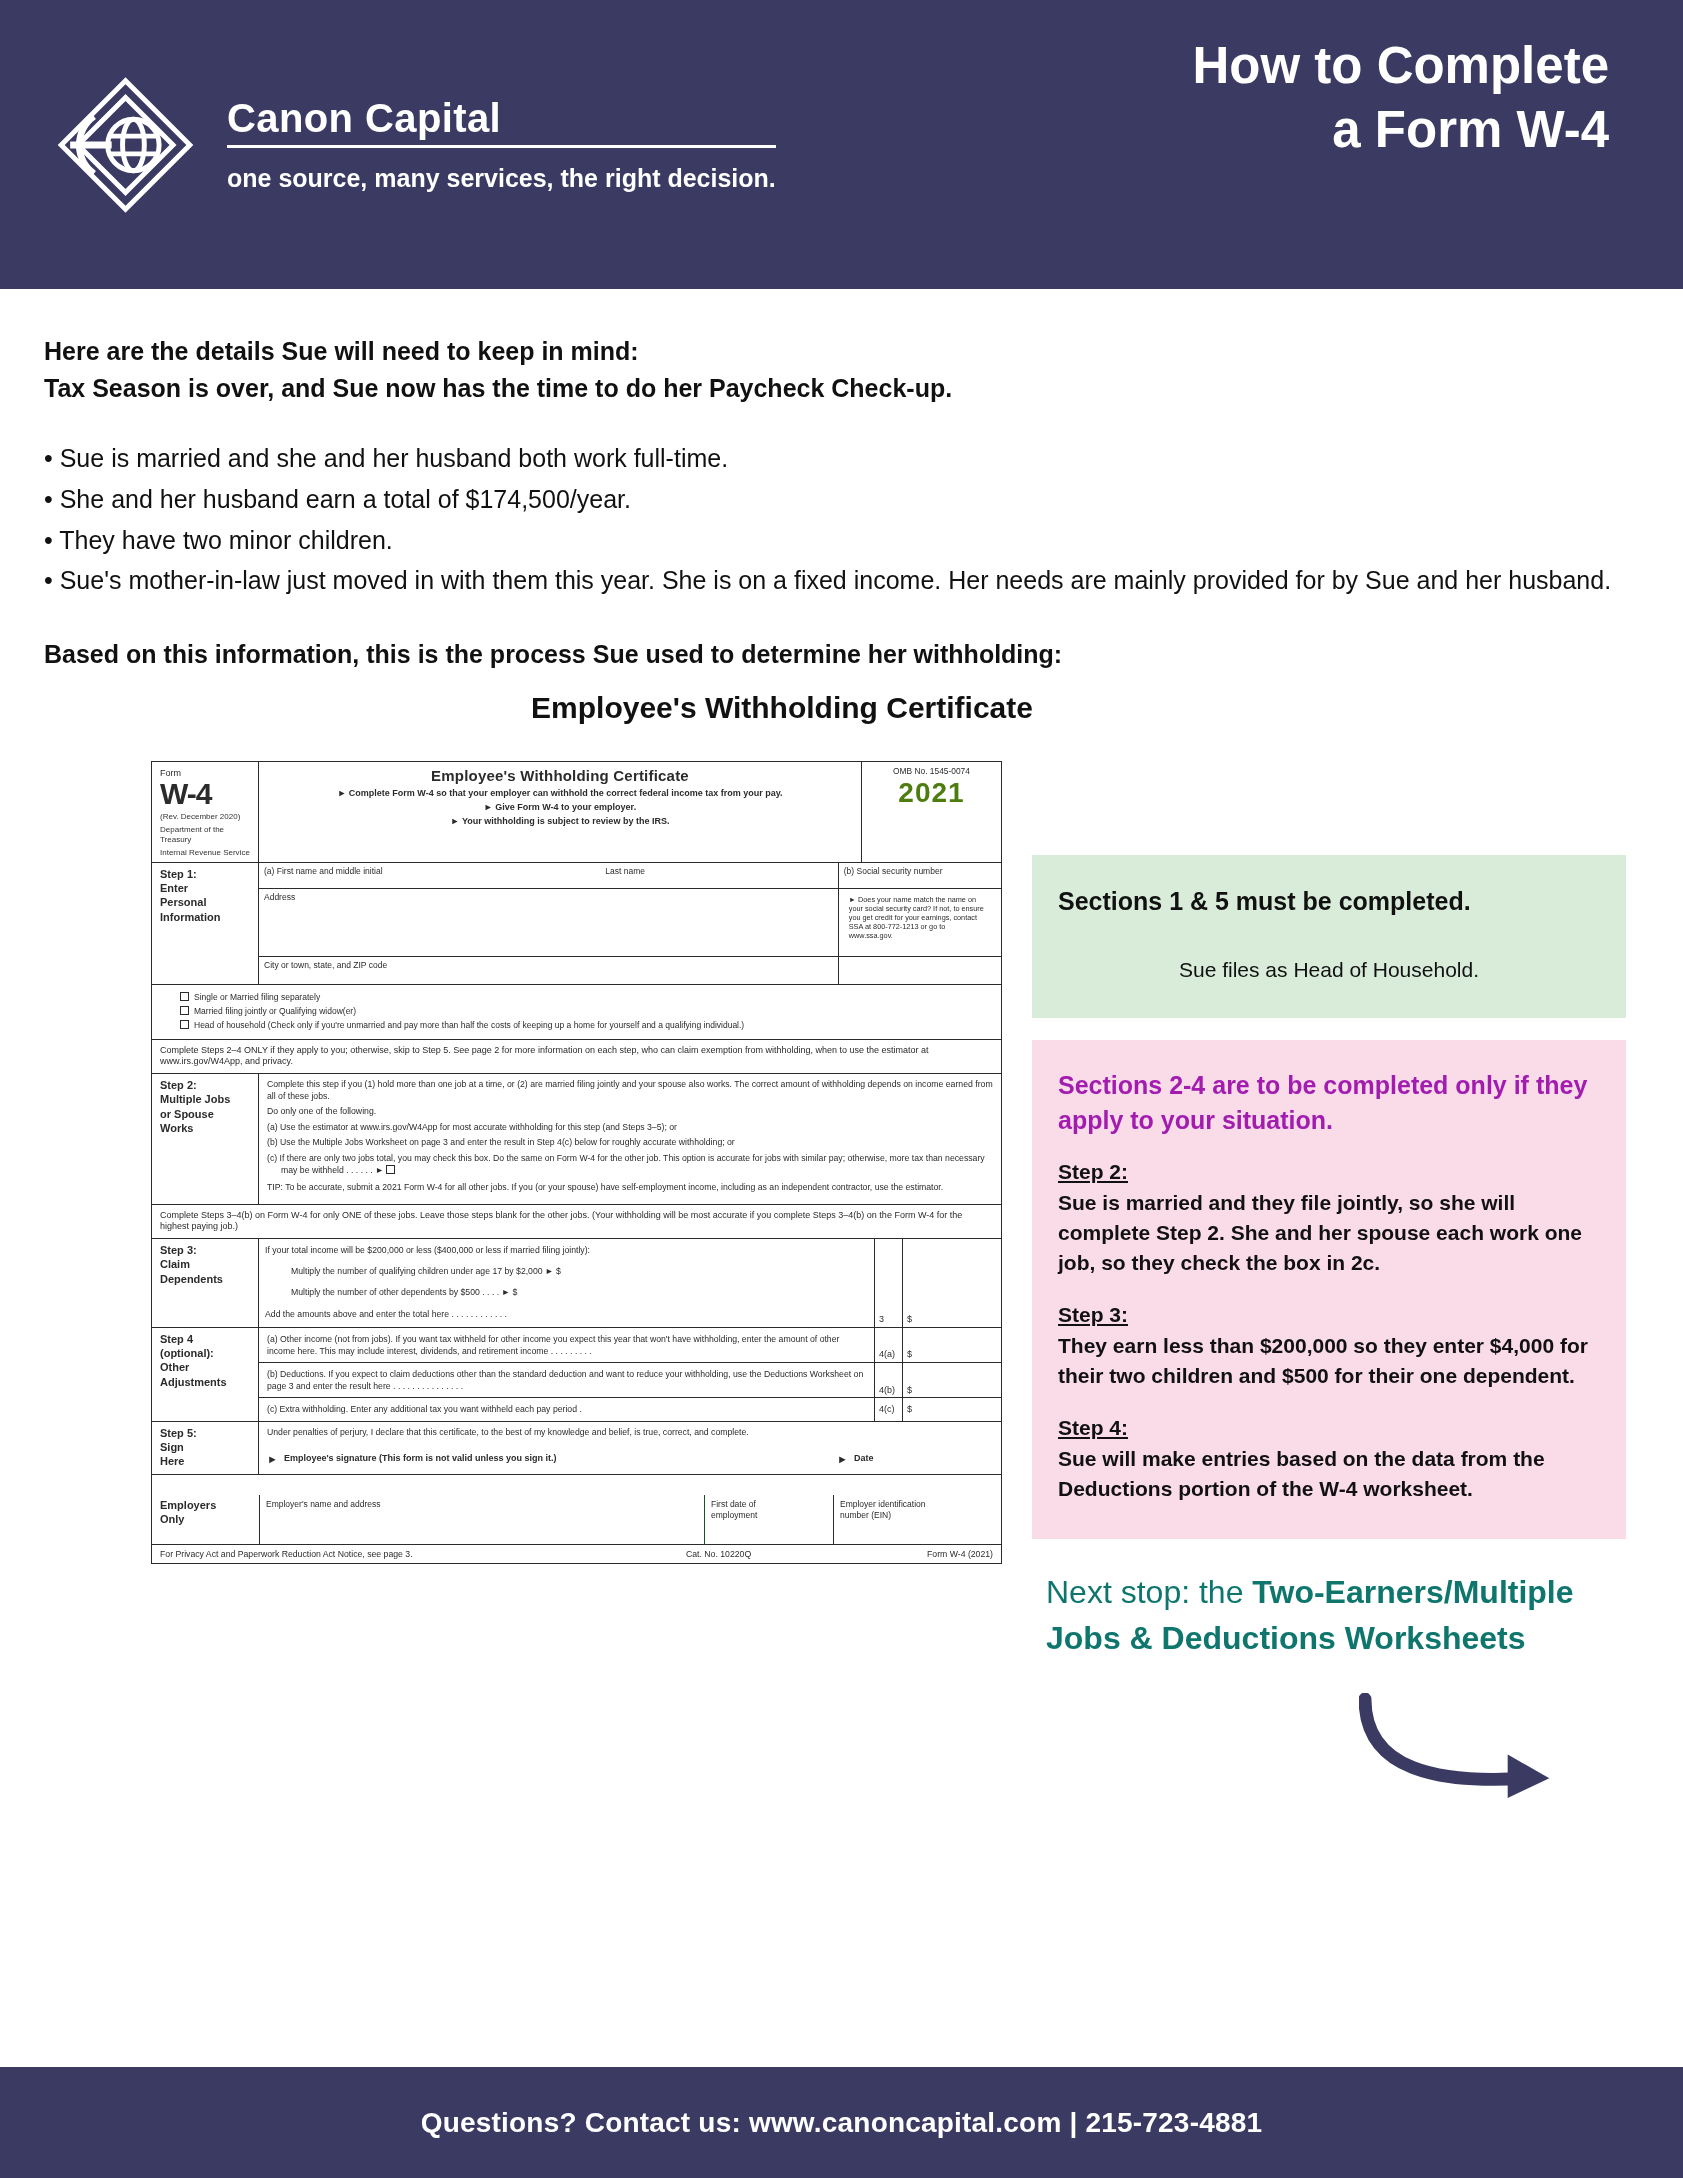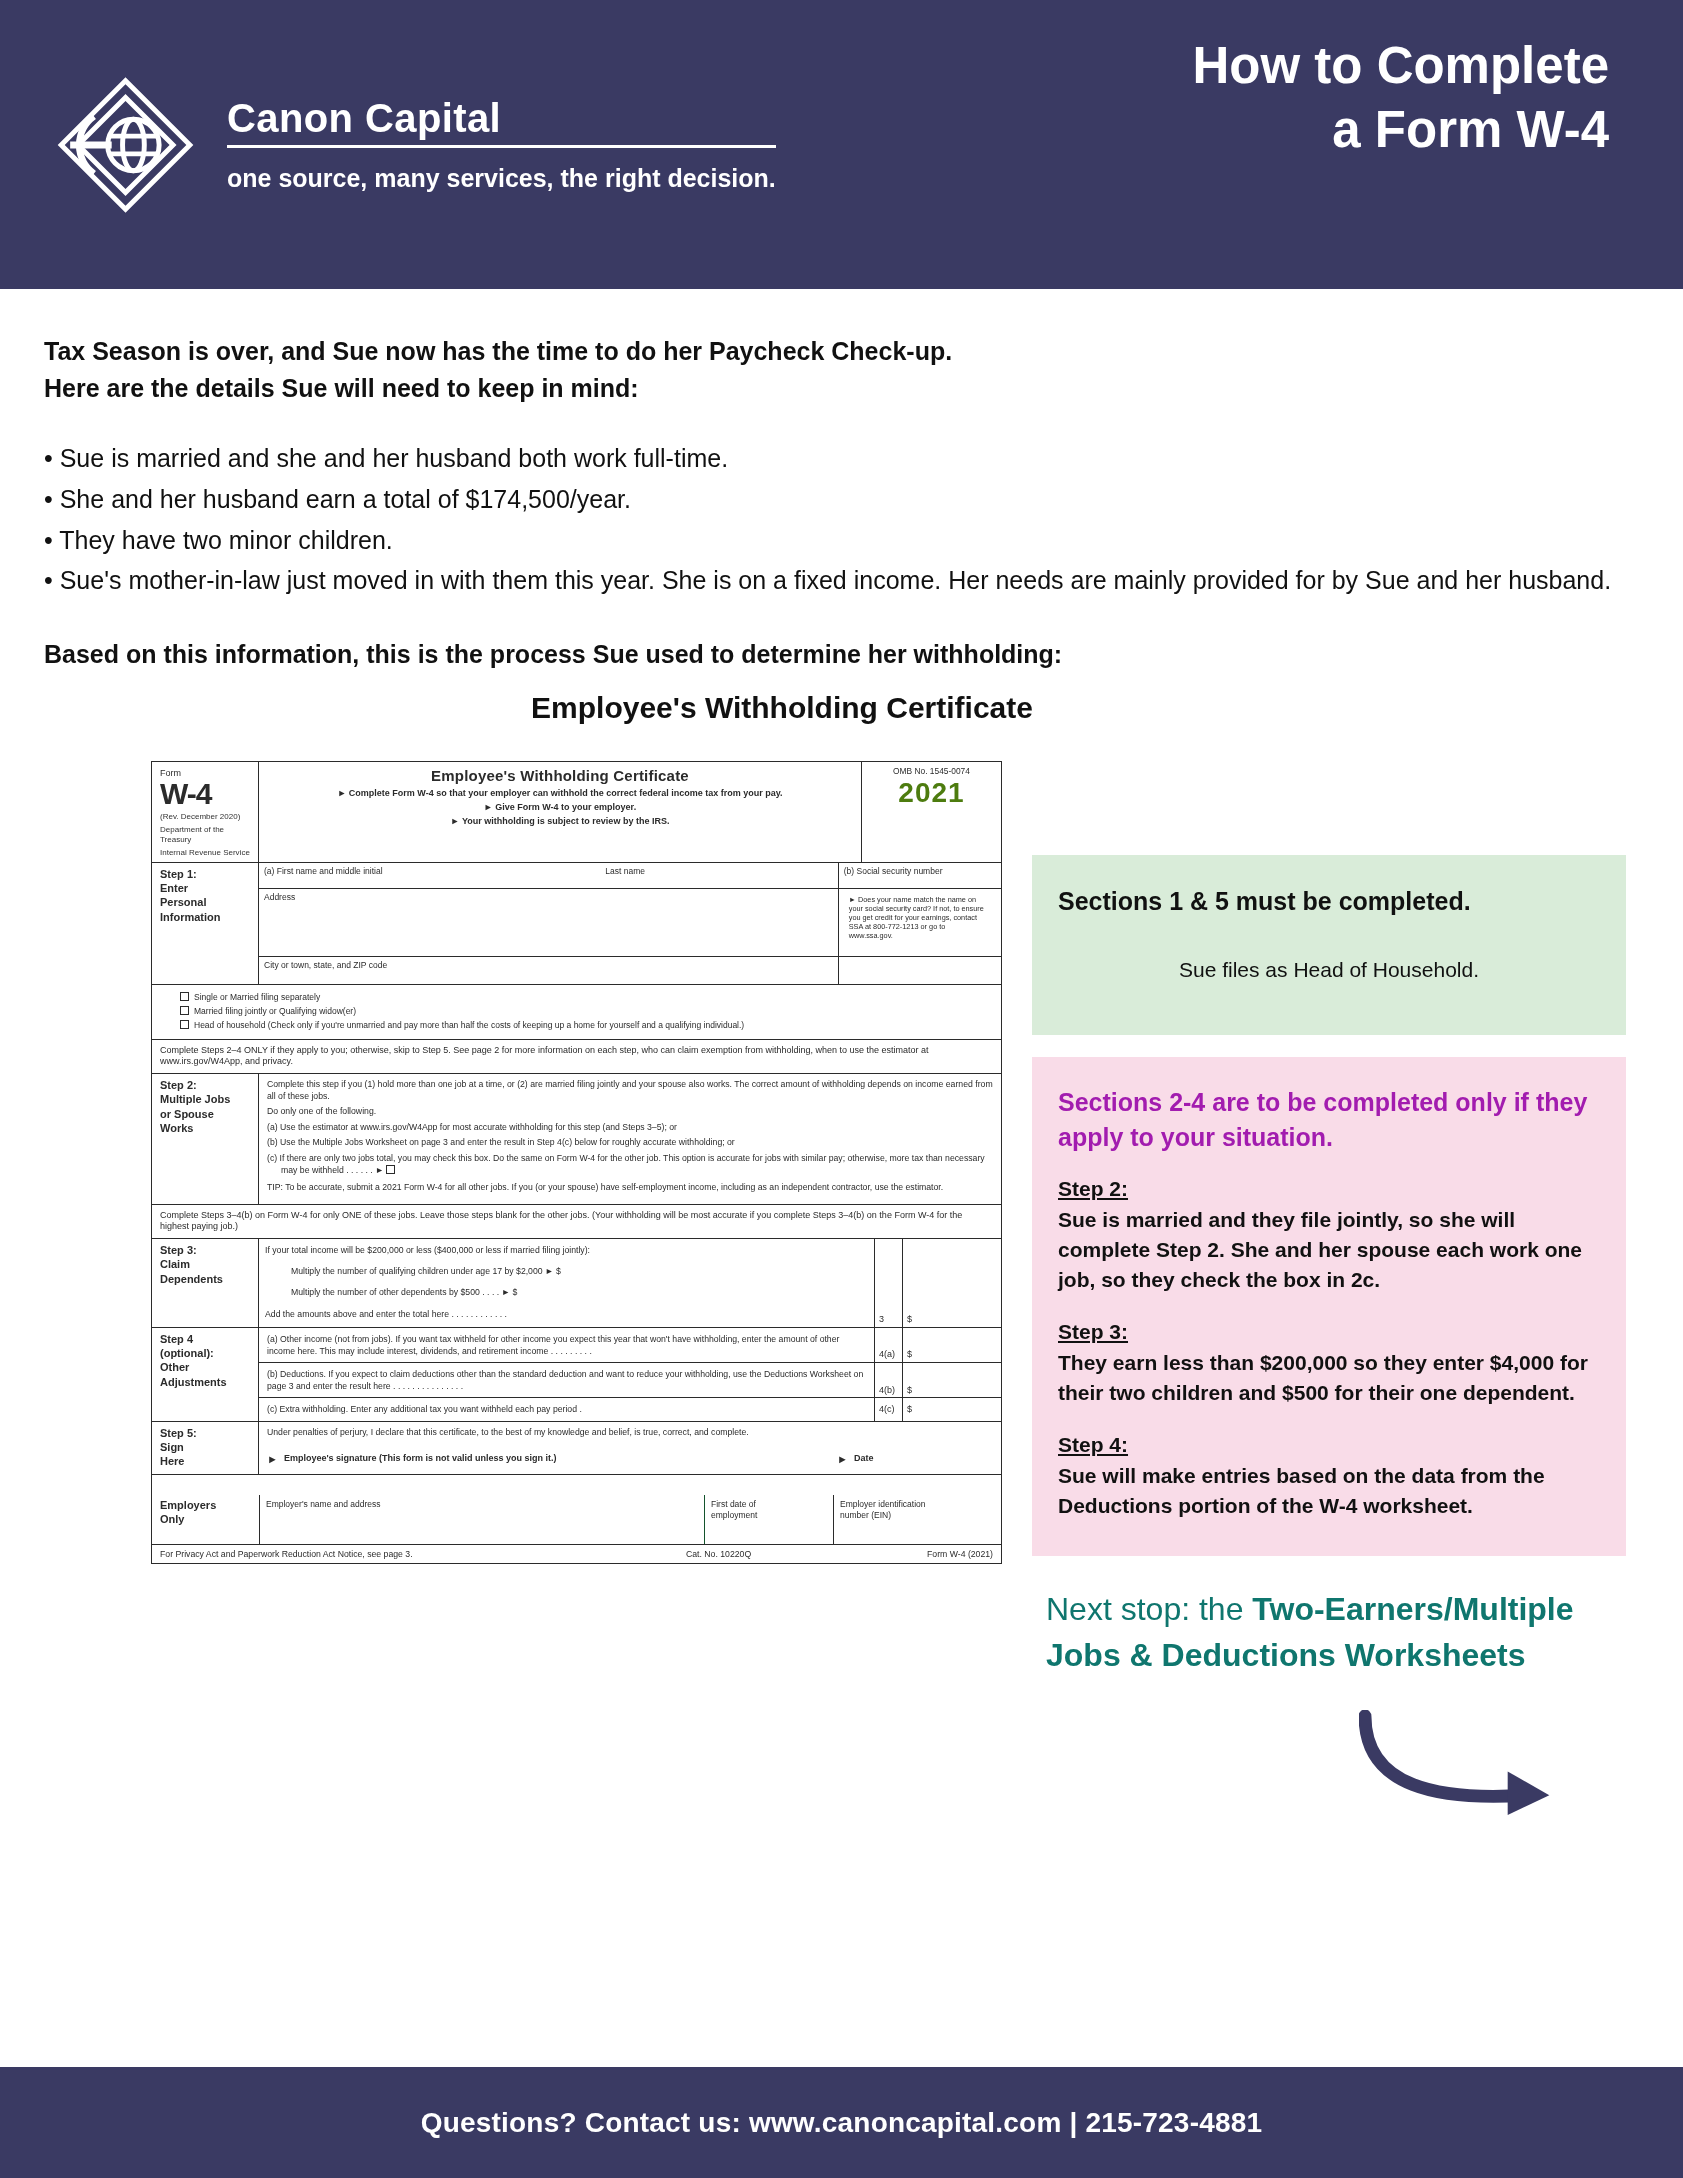--- a/index.html
+++ b/index.html
@@ -156,21 +156,21 @@
   .emp-row .c4 { width: 168px; padding: 4px 6px 18px; border-left: 1px solid #2b2b2b;}
   .w4-footer { display:flex; font-size: 8.7px; padding: 4px 8px; }
   .w4-footer .fl { flex: 1; }
   .w4-footer .fc { width: 168px; }
   .w4-footer .fr { width: 139px; text-align: right; }
 
   
   .right-col { width: 594px; display: flex; flex-direction: column; gap: 22px; padding-top: 94px;}
   .callout-green {
     background: #d9ecd9;
-    padding: 30px 26px 53px;
+    padding: 30px 26px 36px;
   }
   .callout-green h3 {
     margin: 0;
     font-size: 25px;
     font-weight: bold;
     color: #111;
     line-height: 1.3;
   }
   .callout-green p {
     margin: 40px 0 0;
@@ -256,22 +256,22 @@
   </div>
   <div class="header-title">
     <div>How to Complete</div>
     <div>a Form W-4</div>
   </div>
 </div>
 
 <div class="content">
 
   <div class="intro">
+    <div>Here are the details Sue will need to keep in mind:</div>
     <div>Tax Season is over, and Sue now has the time to do her Paycheck Check-up.</div>
-    <div>Here are the details Sue will need to keep in mind:</div>
   </div>
 
   <div class="bullets">
     <p>• Sue is married and she and her husband both work full-time.</p>
     <p>• She and her husband earn a total of $174,500/year.</p>
     <p>• They have two minor children.</p>
     <p>• Sue's mother-in-law just moved in with them this year. She is on a fixed income. Her needs are mainly provided for by Sue and her husband.</p>
   </div>
 
   <div class="based">Based on this information, this is the process Sue used to determine her withholding:</div>

